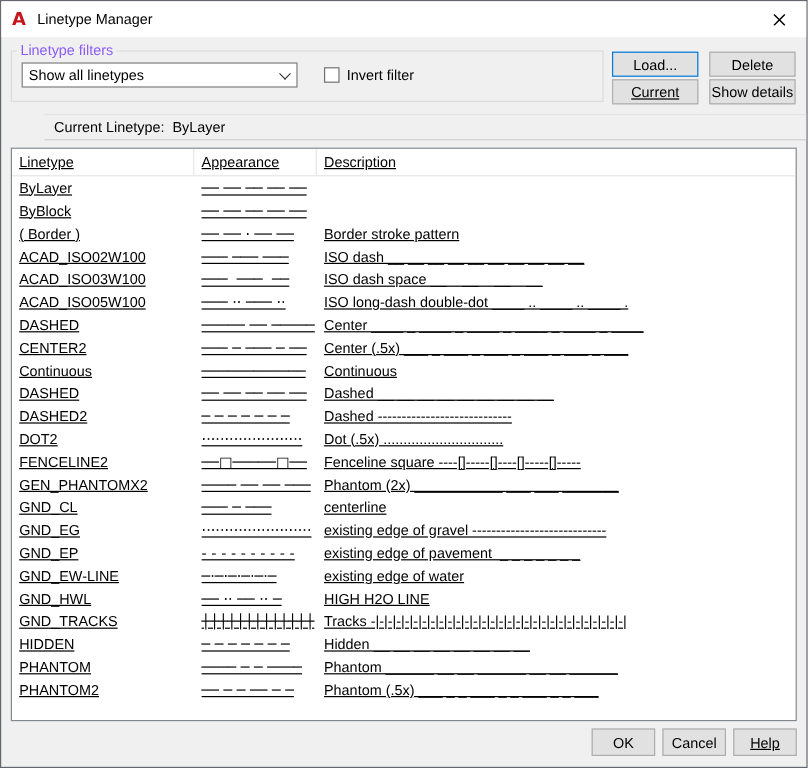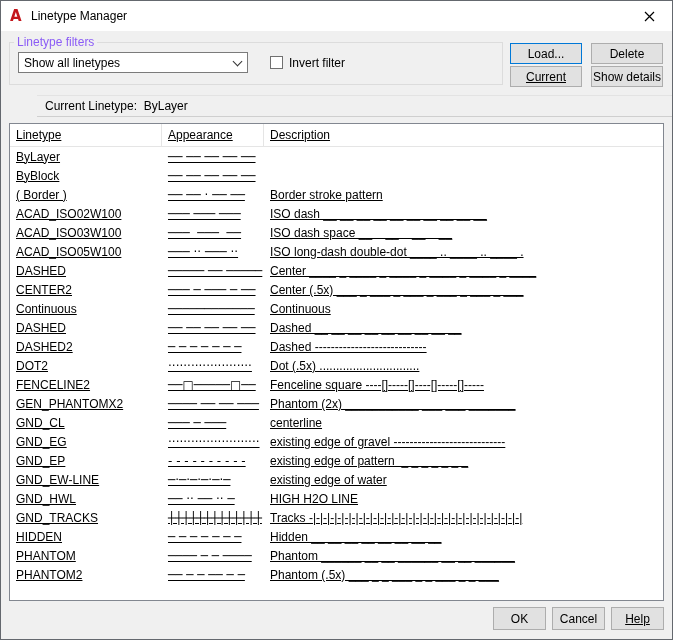--- a/index.html
+++ b/index.html
@@ -178,21 +178,21 @@
           <div class="c3">centerline</div>
         </div>
         <div class="trow">
           <div class="c1">GND_EG</div>
           <div class="c2 pattern">························</div>
           <div class="c3">existing edge of gravel ----------------------------</div>
         </div>
         <div class="trow">
           <div class="c1">GND_EP</div>
           <div class="c2 pattern">- - - - - - - - - -</div>
-          <div class="c3">existing edge of pattern  _ _ _ _ _ _ _</div>
+          <div class="c3">existing edge of pavement  _ _ _ _ _ _ _</div>
         </div>
         <div class="trow">
           <div class="c1">GND_EW-LINE</div>
           <div class="c2 pattern">─·─·─·─·─·─</div>
           <div class="c3">existing edge of water</div>
         </div>
         <div class="trow">
           <div class="c1">GND_HWL</div>
           <div class="c2 pattern">── ·· ── ·· ─</div>
           <div class="c3">HIGH H2O LINE</div>

